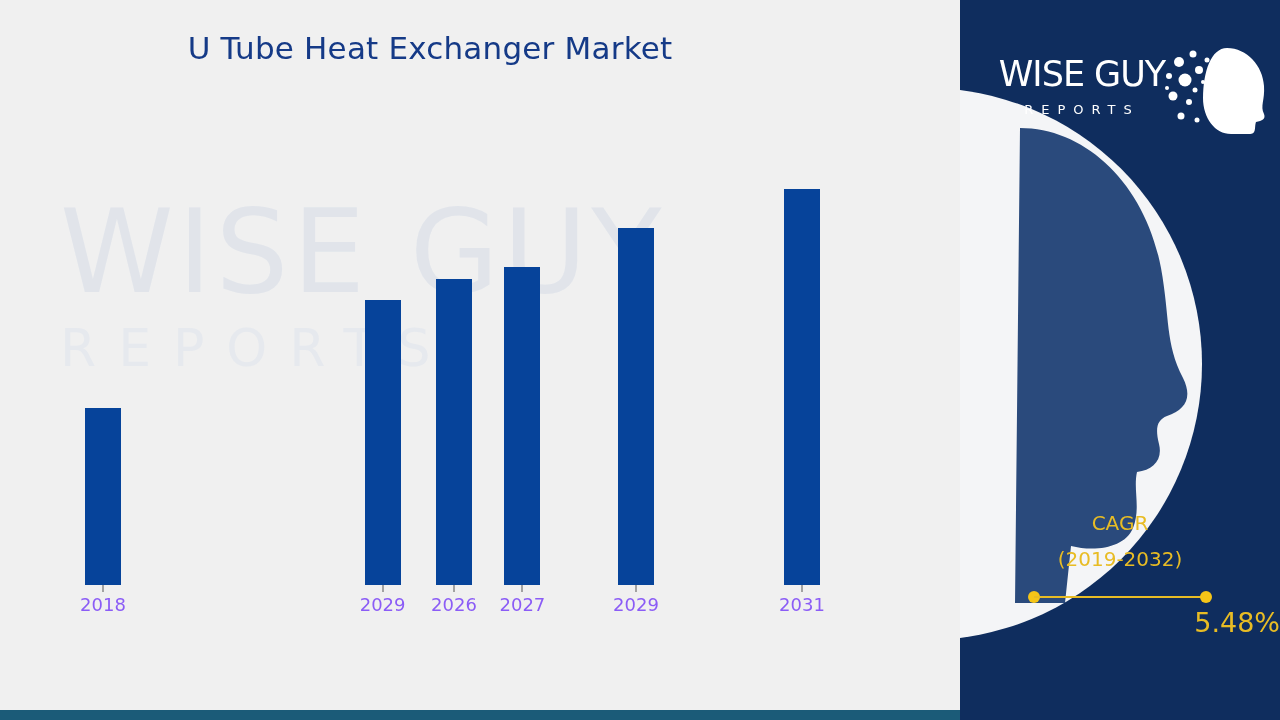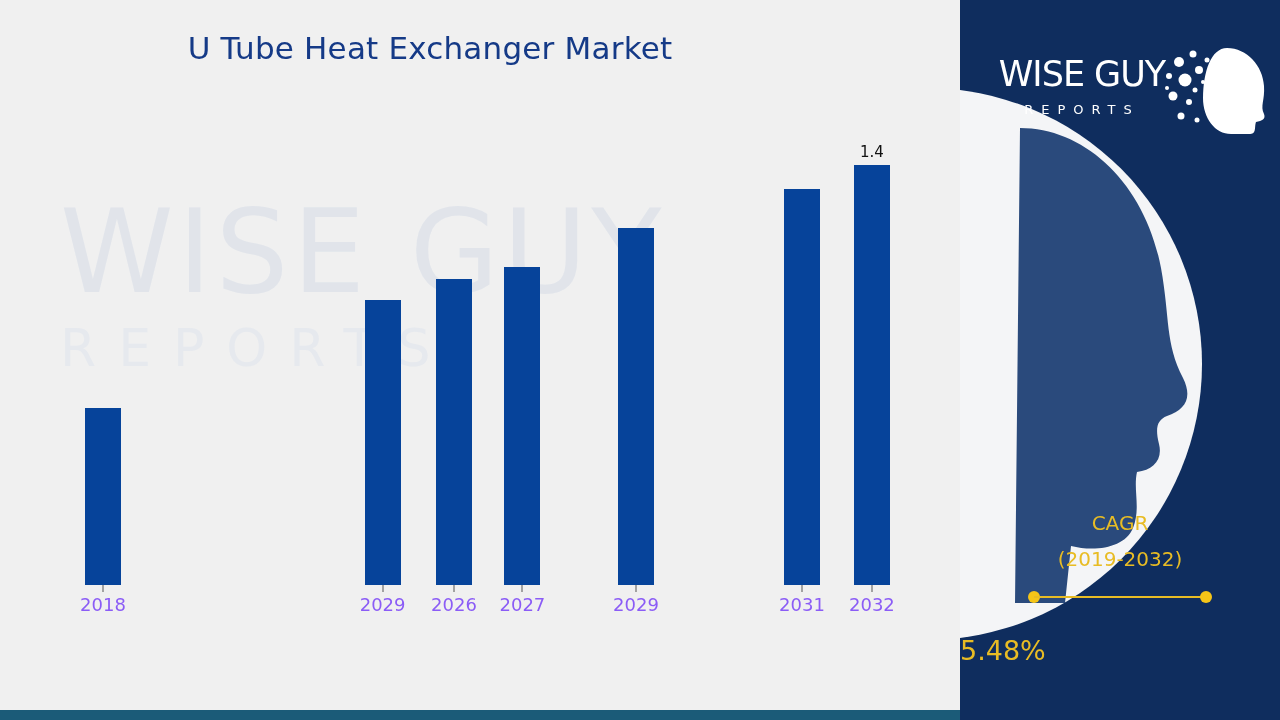--- a/index.html
+++ b/index.html
@@ -99,21 +99,21 @@
   #cagr-divider .rule {
     position:absolute; left:6px; top:5px; width:172px; height:2px; background:#e8bc24;
   }
   #cagr-divider .dot {
     position:absolute; top:0; width:12px; height:12px; border-radius:50%;
     background:#f5c518;
   }
   #cagr-divider .dot.left { left:0; }
   #cagr-divider .dot.right { right:0; }
   #cagr-value {
-    text-align:left; color:#e8bc24; font-size:27px; margin-top:32px;
+    text-align:right; color:#e8bc24; font-size:27px; margin-top:4px;
     white-space:nowrap;
   }
   
   #bottom-strip {
     position:absolute; left:0; top:710px; width:960px; height:10px;
     background:#1b5b78;
   }
 </style>
 </head>
 <body>
@@ -150,26 +150,20 @@
       </div>
       <div class="bar-slot" style="left: 558px; height: 435px;">
         <div class="bar" style="height: 357px; background: rgb(6, 67, 154);"></div>
         <div class="tick-mark"></div>
         <div class="tick-label">2029</div>
       </div>
       <div class="bar-slot" style="left: 724px; height: 435px;">
         <div class="bar" style="height: 396px; background: rgb(6, 67, 154);"></div>
         <div class="tick-mark"></div>
         <div class="tick-label">2031</div>
-      </div>
-      <div class="bar-slot" style="left: 793.9px; height: 435px;">
-        <div class="bar" style="height: 420px; background: rgb(6, 67, 154);"></div>
-        <div class="bar-label" style="bottom: 424px;">1.4</div>
-        <div class="tick-mark"></div>
-        <div class="tick-label">2032</div>
       </div>
     </div>
 
   <div id="bottom-strip"></div>
 </div>
 
 <div id="brand-panel">
 
   <div id="brand-circle"></div>
 

